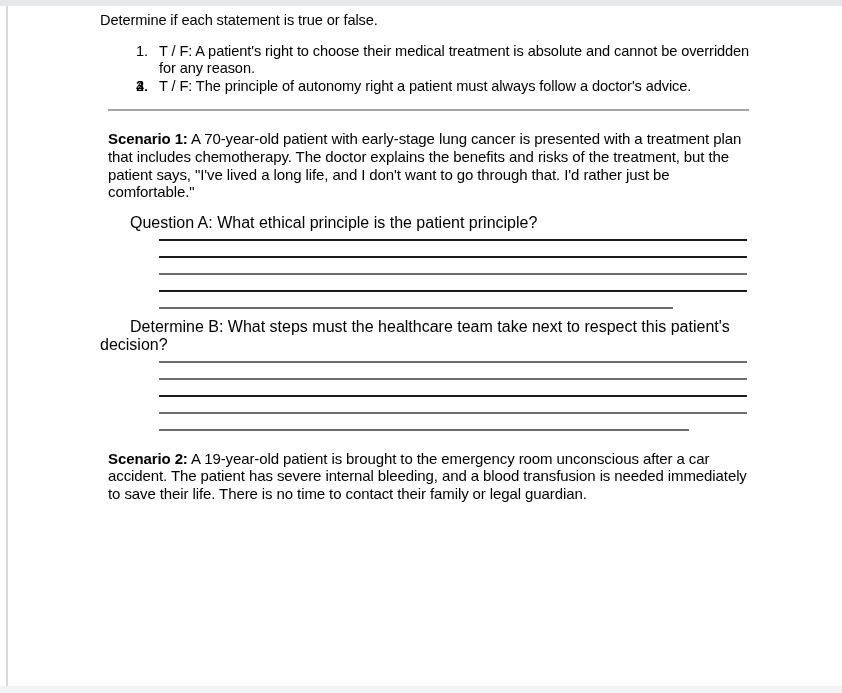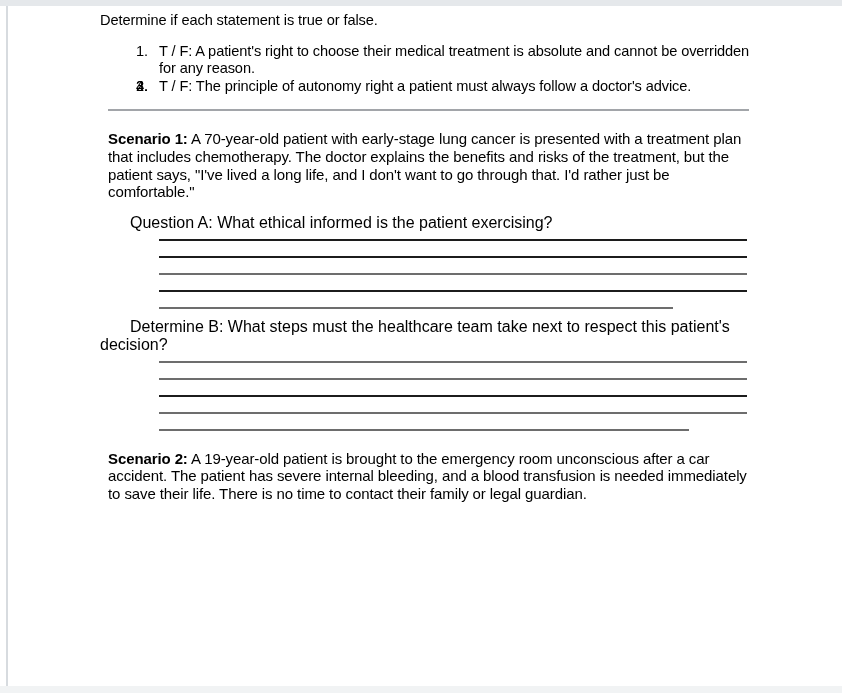--- a/index.html
+++ b/index.html
@@ -158,21 +158,21 @@
           <li><span class="num">4.</span><span>T / F: The principle of autonomy right a patient must always follow a doctor's advice.</span></li>
         </ol>
 
       <div class="divider"></div>
 
 
       <div id="scenarios-root">
           <div class="scenario"><span class="lbl">Scenario 1:</span><span> A 70-year-old patient with early-stage lung cancer is presented with a treatment plan that includes chemotherapy. The doctor explains the benefits and risks of the treatment, but the patient says, "I've lived a long life, and I don't want to go through that. I'd rather just be comfortable."</span></div>
           <ul class="q-list">
             <div class="q-block">
-              <li class="q-item"><span class="bullet"></span><span class="q-label">Question A:</span><span> What ethical informed is the patient exercising?</span></li>
+              <li class="q-item"><span class="bullet"></span><span class="q-label">Question A:</span><span> What ethical principle is the patient principle?</span></li>
               <div class="answer-lines">
                 <div class="aline dark" style="width: 588px;"></div>
                 <div class="aline dark" style="width: 588px;"></div>
                 <div class="aline light" style="width: 588px;"></div>
                 <div class="aline dark" style="width: 588px;"></div>
                 <div class="aline light" style="width: 514px;"></div>
               </div>
             </div>
             <div class="q-block">
               <li class="q-item"><span class="bullet"></span><span class="q-label">Determine B:</span><span> What steps must the healthcare team take next to respect this patient's decision?</span></li>

